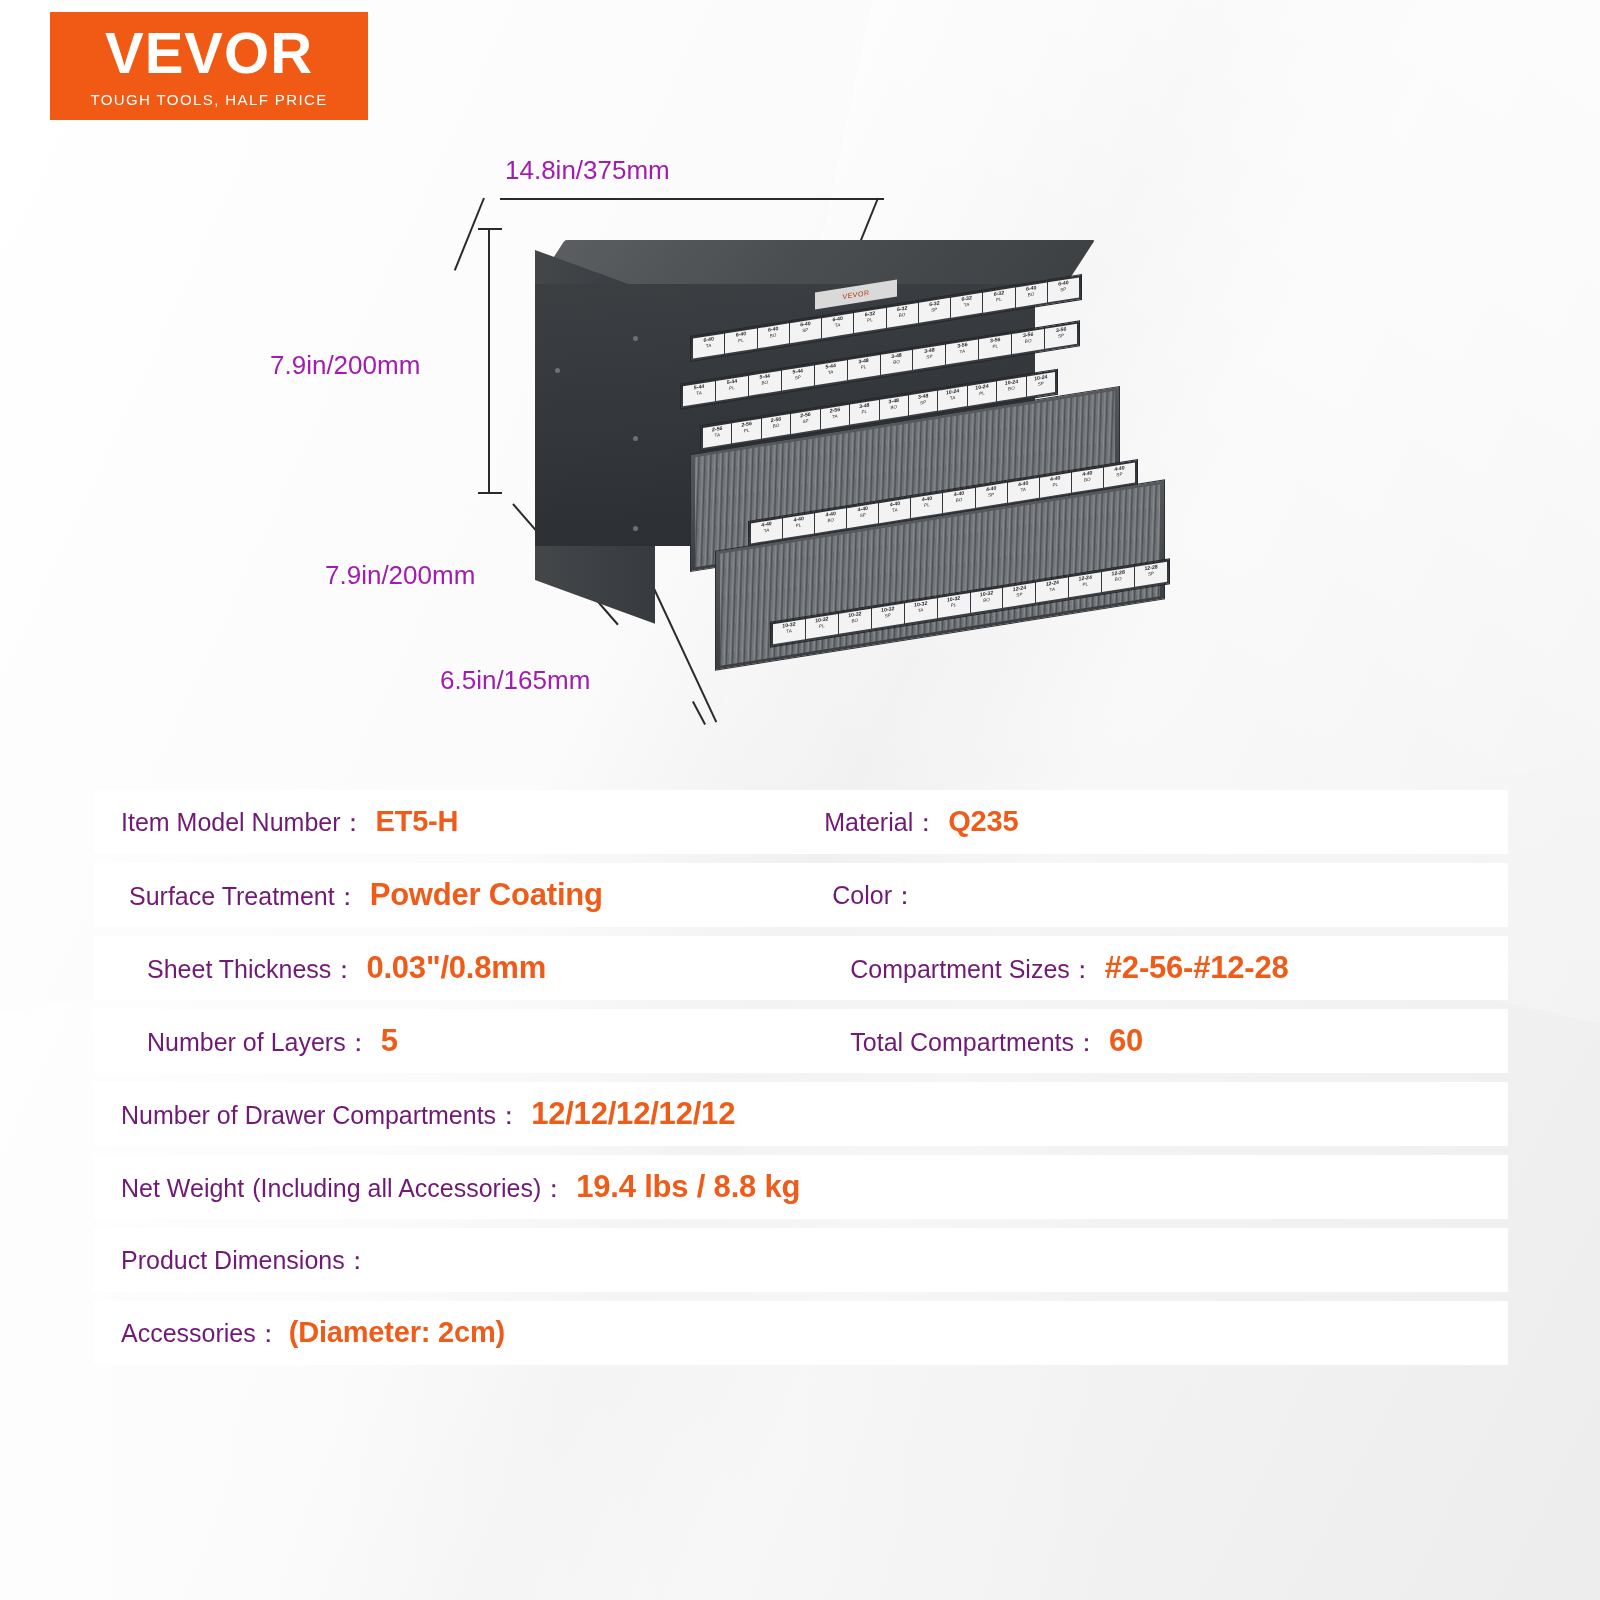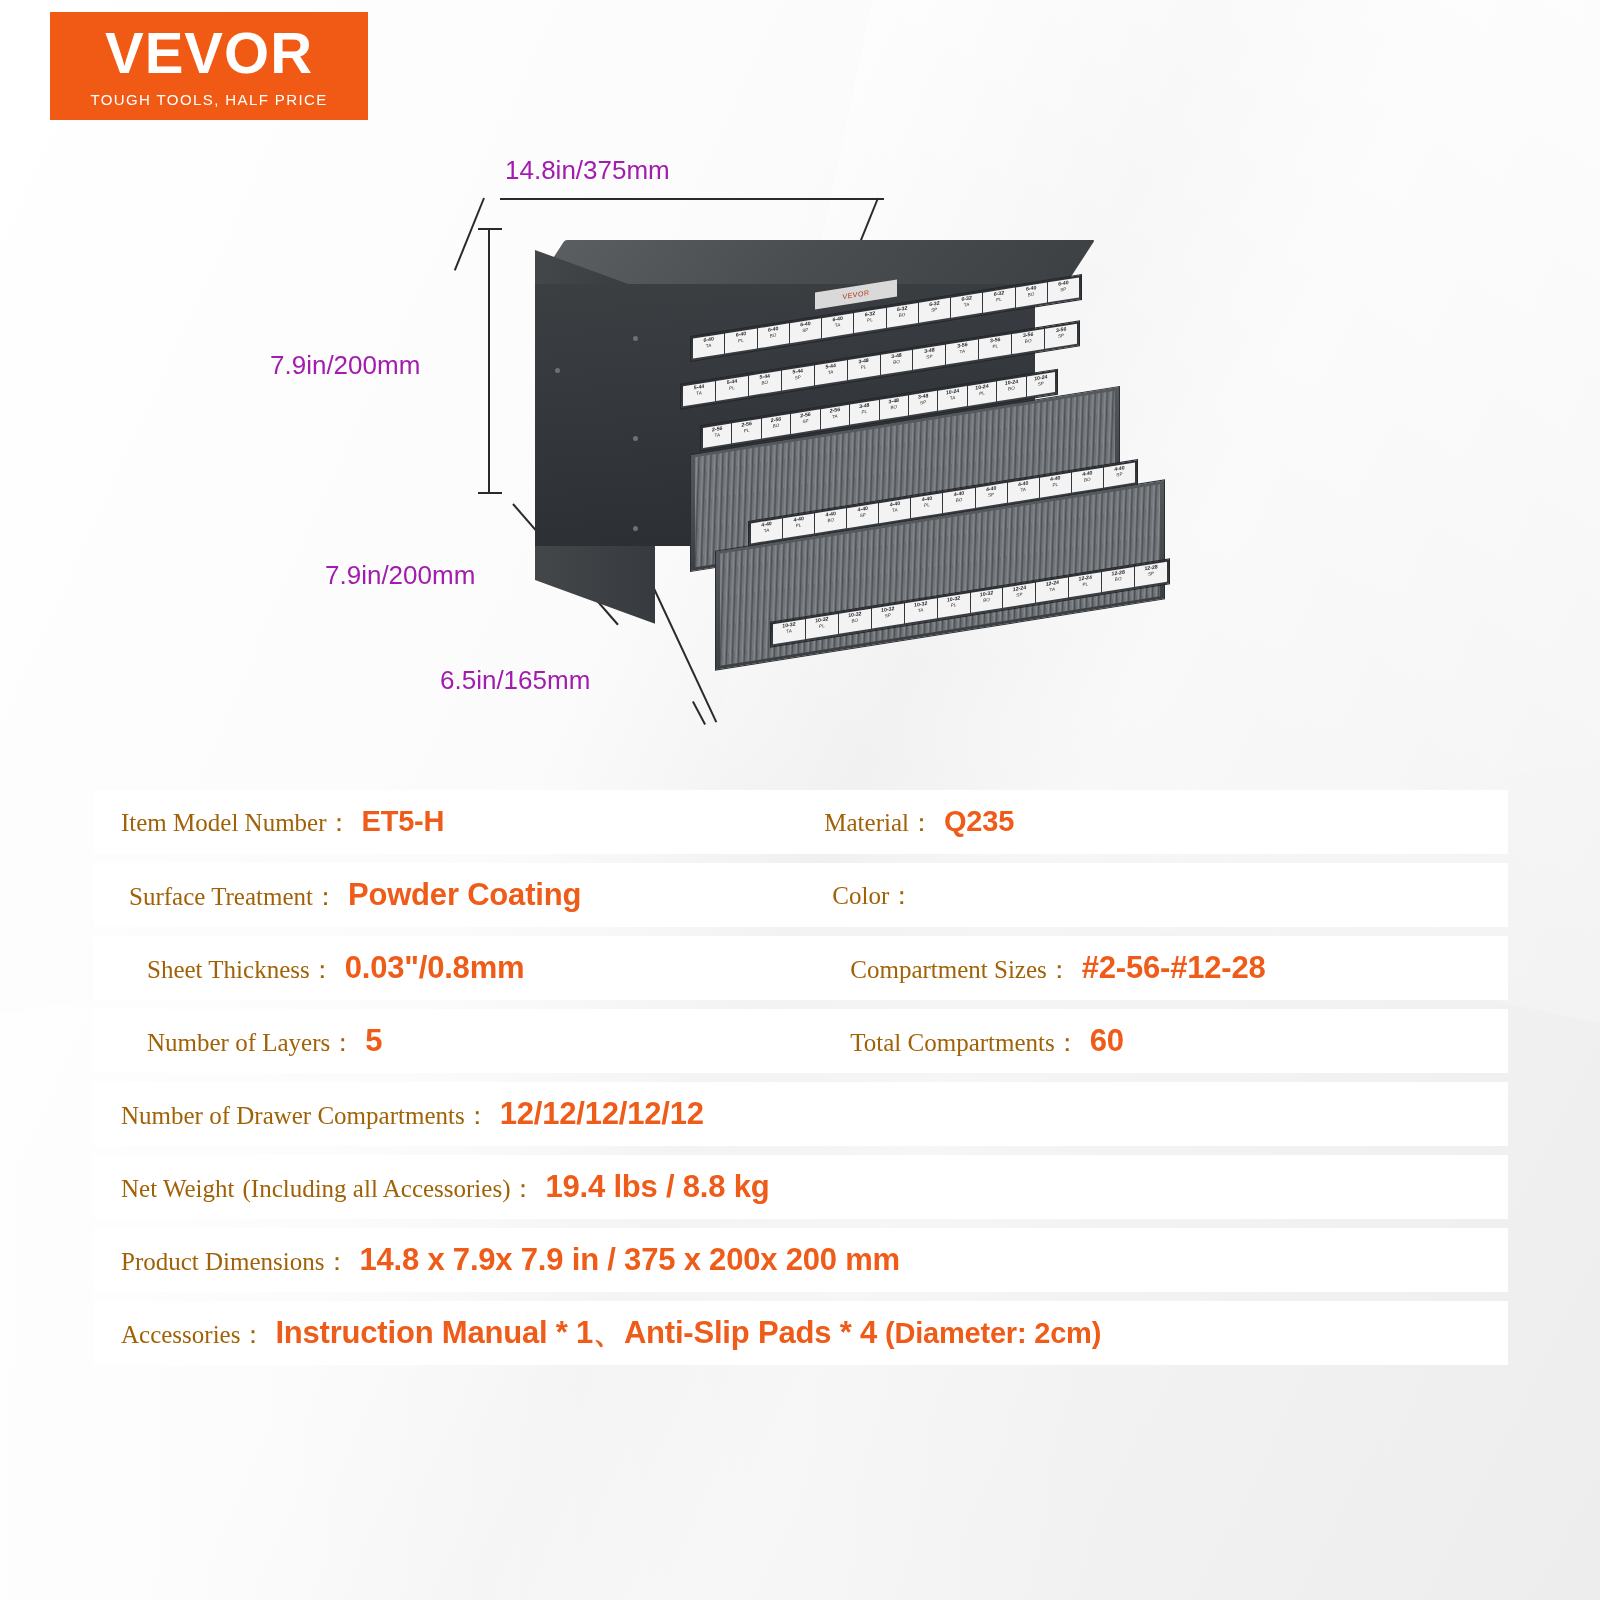--- a/index.html
+++ b/index.html
@@ -209,22 +209,22 @@
   }
   .cell {
     display: flex;
     align-items: baseline;
     white-space: nowrap;
   }
   .cell.left { flex: 0 0 51%; }
   .cell.right { flex: 1; }
   .k {
     font-size: 25px;
-    color: #a16207;
-    font-family: Liberation Serif, serif;
+    color: #701a75;
+    font-family: Liberation Sans, sans-serif;
   }
   .v {
     font-size: 29px;
     color: #ef5b18;
     font-weight: bold;
     font-family: "Liberation Sans", sans-serif;
     margin-left: 10px;
     letter-spacing: -0.2px;
   }
   .v.big { font-size: 31px; }
@@ -662,26 +662,24 @@
       <span class="k small" style="margin-left:8px;">(Including all Accessories)</span>
       <span class="k">：</span>
       <span class="v big">19.4 lbs / 8.8 kg</span>
     </div>
   </div>
 
   <div class="spec-row">
     <div class="cell left indent-3" style="flex:1">
       <span class="k">Product Dimensions</span>
       <span class="k">：</span>
-      <span class="v big">14.8 x 7.9x 7.9 in  / 375 x 200x 200 mm</span>
     </div>
   </div>
 
   <div class="spec-row">
     <div class="cell left indent-3" style="flex:1">
       <span class="k">Accessories</span>
       <span class="k">：</span>
-      <span class="v big">Instruction Manual * 1、Anti-Slip Pads * 4</span>
       <span class="v tiny" style="margin-left:8px;">(Diameter: 2cm)</span>
     </div>
   </div>
 
 </div>
 
 </body></html>

